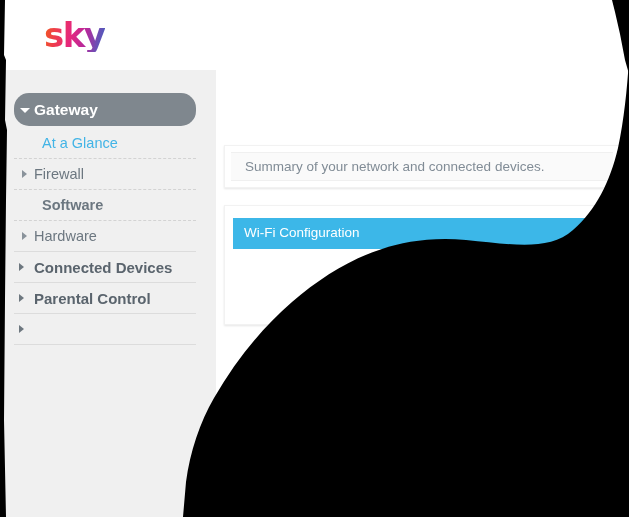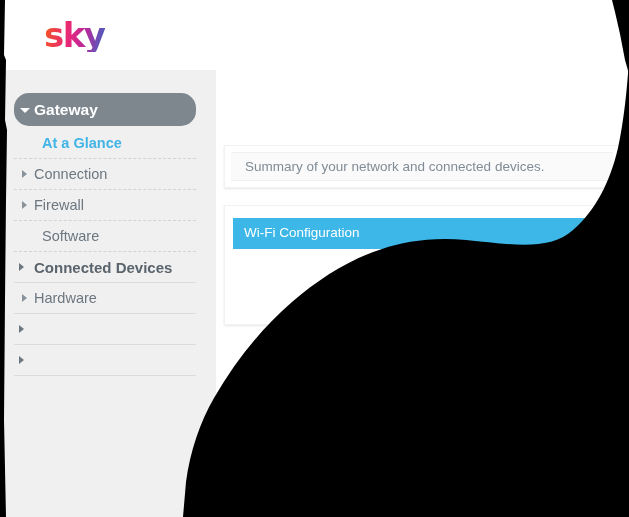--- a/index.html
+++ b/index.html
@@ -79,22 +79,22 @@
     line-height: 31px;
     border-bottom: 1px dashed #d3d3d3;
     font-size: 14.5px;
     color: #6c7780;
     padding-left: 20px;
     box-sizing: border-box;
     white-space: nowrap;
   }
   .nav-item.solid { border-bottom: 1px solid #dcdcdc; }
   .nav-item.bold { font-weight: bold; color: #5a646d; font-size: 15px; }
-  .nav-item.child { padding-left: 28px; }
-  .nav-item.active-link { color: #42b4e6; font-weight: bold; }
+  .nav-item.child { padding-left: 28px; font-weight: bold; }
+  .nav-item.active-link { color: #42b4e6; font-weight: normal; }
 
   
   .nav-head {
     position: relative;
     height: 33px;
     line-height: 33px;
     background: #7f878e;
     color: #ffffff;
     font-weight: bold;
     font-size: 15.5px;
@@ -226,46 +226,43 @@
 
         <div class="nav-head">
           <span class="caret-d"></span>
           <span>Gateway</span>
         </div>
 
         <div class="nav-item child active-link">
           <span>At a Glance</span>
         </div>
 
-        <div class="nav-item">
-          <span class="caret-r"></span>
-          <span>Connection</span>
-        </div>
 
         <div class="nav-item">
           <span class="caret-r"></span>
           <span>Firewall</span>
         </div>
 
         <div class="nav-item child">
           <span>Software</span>
         </div>
 
+        <div class="nav-item solid">
+          <span class="caret-r"></span>
+          <span>Hardware</span>
+        </div>
+
         <div class="nav-item bold solid">
           <span class="caret-r"></span>
           <span>Connected Devices</span>
         </div>
 
-        <div class="nav-item solid">
-          <span class="caret-r"></span>
-          <span>Hardware</span>
-        </div>
-
         <div class="nav-item bold solid">
           <span class="caret-r"></span>
+          <span>Parental Control</span>
         </div>
 
 
         <div class="nav-item bold solid">
           <span class="caret-r"></span>
         </div>
 
       </div>
     </div>
 

